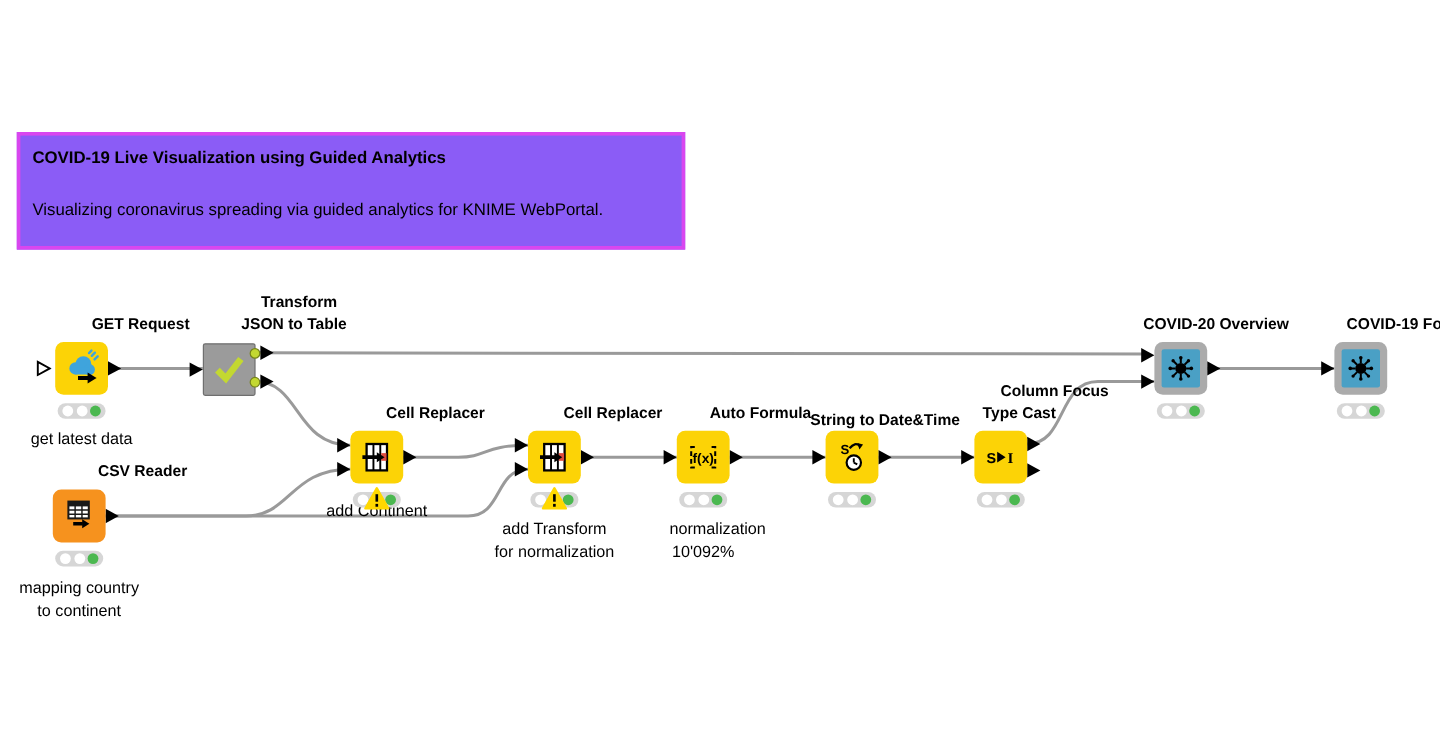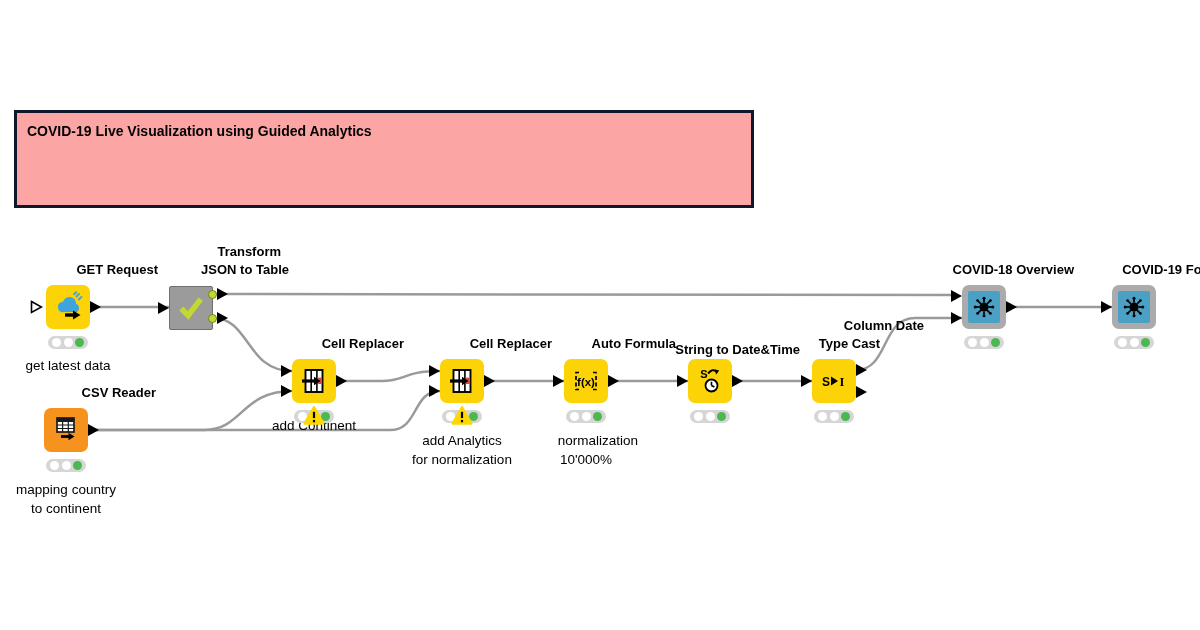--- a/index.html
+++ b/index.html
@@ -5,22 +5,22 @@
   html,body{margin:0;padding:0;}
   body{
     width:1200px;height:630px;position:relative;background:#ffffff;
     font-family:"Liberation Sans", sans-serif;color:#000;overflow:hidden;
   }
   
   svg.wires{position:absolute;left:0;top:0;z-index:1;}
   svg.wires path{stroke:#9A9A9A;stroke-width:2.5;fill:none;}
   
   .annotation{
-    position:absolute;left:14px;top:110px;width:740px;height:98px;
-    border:3px solid #0f172a;background:#fca5a5;box-sizing:border-box;
+    position:absolute;left:14px;top:110px;width:557px;height:98px;
+    border:3px solid #d946ef;background:#8b5cf6;box-sizing:border-box;
     padding:9px 10px;z-index:0;
   }
   .annotation .ann-title{font-size:14px;font-weight:700;line-height:19px;}
   .annotation .ann-body{font-size:14px;line-height:19px;margin-top:24px;}
   
   .node{position:absolute;width:44px;height:44px;z-index:3;}
   .nbody{position:absolute;left:0;top:0;width:44px;height:44px;border-radius:7px;}
   .nbody.yellow{background:#FCD306;}
   .nbody.orange{background:#F6921E;}
   .nbody.metanode{background:#9B9B9B;border:1.5px solid #6F6F6F;border-radius:2px;box-sizing:border-box;}
@@ -60,43 +60,44 @@
   <path d="M336,381 L382,381 C406,381 403,371 440,371"></path>
   <path d="M484,381 L564,381"></path>
   <path d="M608,381 L688,381"></path>
   <path d="M732,381 L812,381"></path>
   <path d="M856,370 C889,370 881,318 915,318 L962,318"></path>
   <path d="M1006,307 L1112,307"></path>
 </svg>
 
 <div class="annotation">
   <div class="ann-title">COVID-19 Live Visualization using Guided Analytics</div>
+  <div class="ann-body">Visualizing coronavirus spreading via guided analytics for KNIME WebPortal.</div>
 </div>
 
 <div class="node-title" style="left:-22px;top:261px">GET Request</div>
 <div class="node-title" style="left:101px;top:243px">Transform</div>
 <div class="node-title" style="left:109px;top:261px">JSON to Table</div>
 <div class="node-title" style="left:-24px;top:384px">CSV Reader</div>
 <div class="node-title" style="left:224px;top:335px">Cell Replacer</div>
 <div class="node-title" style="left:372px;top:335px">Cell Replacer</div>
 <div class="node-title" style="left:496px;top:335px">Auto Formula</div>
 <div class="node-title" style="left:620px;top:341px">String to Date&amp;Time</div>
-<div class="node-title" style="left:744px;top:317px">Column Date</div>
+<div class="node-title" style="left:744px;top:317px">Column Focus</div>
 <div class="node-title" style="left:700px;top:335px">Type Cast</div>
-<div class="node-title" style="left:894px;top:261px">COVID-18 Overview</div>
+<div class="node-title" style="left:894px;top:261px">COVID-20 Overview</div>
 <div class="node-title" style="left:1044px;top:261px">COVID-19 Focus</div>
 
 <div class="node-label" style="left:-22px;top:356px">get latest data</div>
 <div class="node-label" style="left:-24px;top:480px">mapping country</div>
 <div class="node-label" style="left:-24px;top:499px">to continent</div>
 <div class="node-label" style="left:224px;top:416px">add Continent</div>
-<div class="node-label" style="left:372px;top:431px">add Analytics</div>
+<div class="node-label" style="left:372px;top:431px">add Transform</div>
 <div class="node-label" style="left:372px;top:450px">for normalization</div>
 <div class="node-label" style="left:508px;top:431px">normalization</div>
-<div class="node-label" style="left:496px;top:450px">10'000%</div>
+<div class="node-label" style="left:496px;top:450px">10'092%</div>
 
 <div class="node" style="left:46px;top:285px">
   <svg class="port-hollow" width="13" height="14" style="top:15px">
     <polygon points="1.5,1.5 11.5,7 1.5,12.5" fill="#fff" stroke="#000" stroke-width="1.6"></polygon>
   </svg>
   <div class="port-out" style="top:16px"></div>
   <div class="nbody yellow">
     <svg class="icon" width="44" height="44" viewBox="0 0 44 44">
       <g fill="#3FA4DC">
         <circle cx="17" cy="22" r="5.2"></circle>

